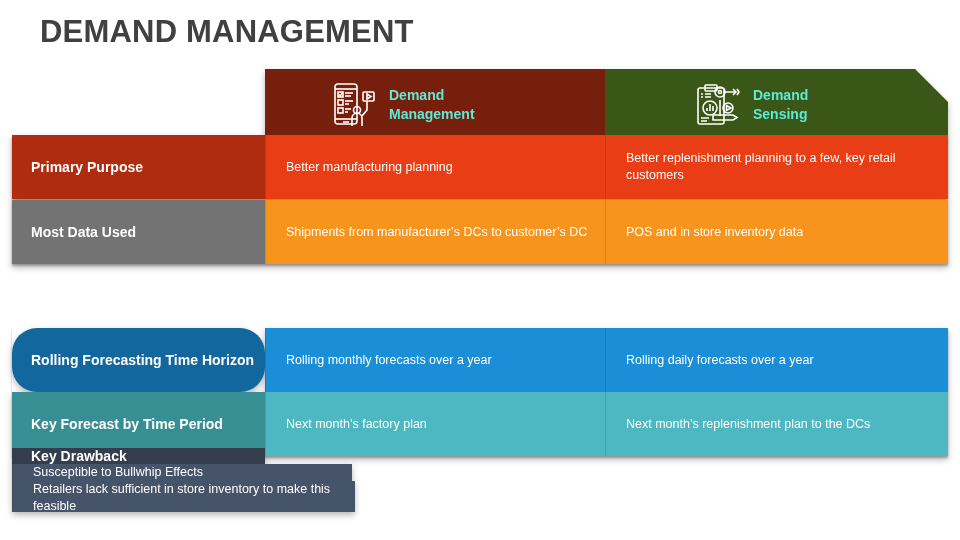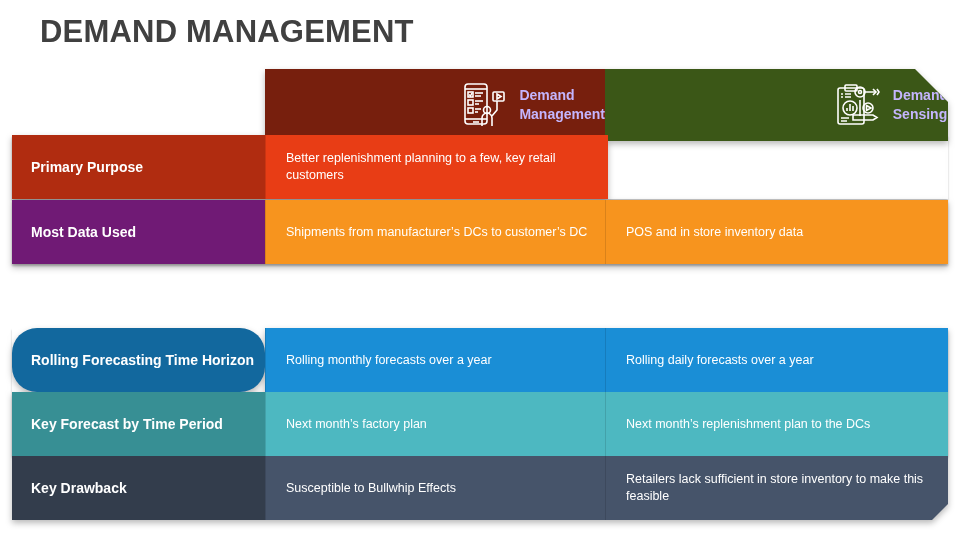--- a/index.html
+++ b/index.html
@@ -2,21 +2,21 @@
 <html><head>
 <meta charset="utf-8">
 <style>
   html, body { margin:0; padding:0; }
   body { width:960px; height:540px; background:#ffffff; position:relative; overflow:hidden;
          font-family:"Liberation Sans", "DejaVu Sans", sans-serif; }
   .title { position:absolute; left:40px; top:14px; font-size:31px; font-weight:bold; color:#404040;
            letter-spacing:0.2px; white-space:nowrap; }
   .table { position:absolute; left:12px; top:69px; width:936px; height:451px;
            filter: drop-shadow(0 3px 3px rgba(0,0,0,0.28)); }
-  .hdr { position:absolute; top:0; height:72px; display:flex; align-items:center; color:#c4b5fd;justify-content:flex-end; }
+  .hdr { position:absolute; top:0; height:72px; display:flex; align-items:center; color:#5eead4; }
   .hdr .icon { width:46px; height:46px; margin-right:12px; flex:0 0 auto; }
   .hdr .lbl { font-size:14px; font-weight:bold; line-height:19px; }
   .hdr1 { left:253px; width:340px; background:#771F0D; padding-left:66px; box-sizing:border-box; }
   .hdr2 { left:593px; width:343px; background:#3B5717; padding-left:90px; box-sizing:border-box;
           clip-path: polygon(0 0, 310px 0, 343px 33px, 343px 100%, 0 100%); }
   .row { position:absolute; left:0; width:936px; height:64px; display:flex;
          box-shadow: 0 2px 2px rgba(0,0,0,0.25); }
   .row .c0 { width:253px; box-sizing:border-box; padding-left:19px; display:flex; align-items:center;
              color:#fff; font-weight:bold; font-size:14px; }
   .row .c1 { width:340px; box-sizing:border-box; padding-left:20px; display:flex; align-items:center;
@@ -85,41 +85,42 @@
         <line x1="6" y1="39" x2="12" y2="39"></line>
     </svg>
     <div class="lbl">
       <div>Demand</div>
       <div>Sensing</div>
     </div>
   </div>
 
   <div class="row" style="top:66px;">
     <div class="c0" style="background:#B02C10;">Primary Purpose</div>
+    <div class="c1" style="background:#E83D15;">Better manufacturing planning</div>
     <div class="c2" style="background:#E83D15;">Better replenishment planning to a few, key retail customers</div>
   </div>
 
   <div class="row" style="top:131px;">
-    <div class="c0" style="background:#701a75;">Most Data Used</div>
+    <div class="c0" style="background:#737373;">Most Data Used</div>
     <div class="c1" style="background:#F7941E;">Shipments from manufacturer’s DCs to customer’s DC</div>
     <div class="c2" style="background:#F7941E;">POS and in store inventory data</div>
   </div>
 
 
   <div class="row" style="top:259px;">
     <div class="c0" style="background:#12689E;border-radius:25px;">Rolling Forecasting Time Horizon</div>
     <div class="c1" style="background:#1A8ED6;">Rolling monthly forecasts over a year</div>
     <div class="c2" style="background:#1A8ED6;">Rolling daily forecasts over a year</div>
   </div>
 
   <div class="row" style="top:323px;">
     <div class="c0" style="background:#378F94;">Key Forecast by Time Period</div>
     <div class="c1" style="background:#4DB8C1;">Next month’s factory plan</div>
     <div class="c2" style="background:#4DB8C1;">Next month’s replenishment plan to the DCs</div>
   </div>
 
-  <div class="row last" style="top:387px;">
+  <div class="row last" style="top:379px;flex-direction:column;">
     <div class="c0" style="background:#333D4C;">Key Drawback</div>
     <div class="c1" style="background:#46546A;">Susceptible to Bullwhip Effects</div>
     <div class="c2" style="background:#46546A;">Retailers lack sufficient in store inventory to make this feasible</div>
   </div>
 
 </div>
 
 </body></html>

